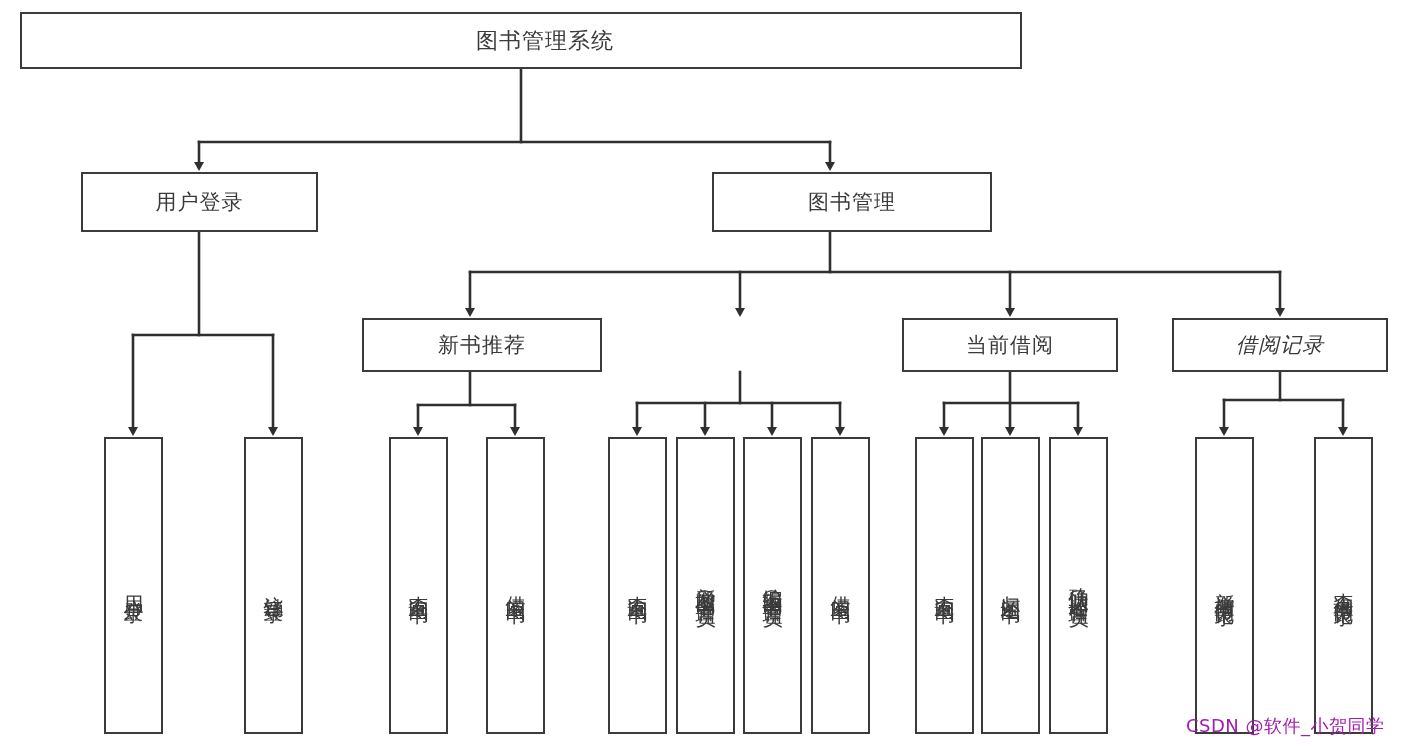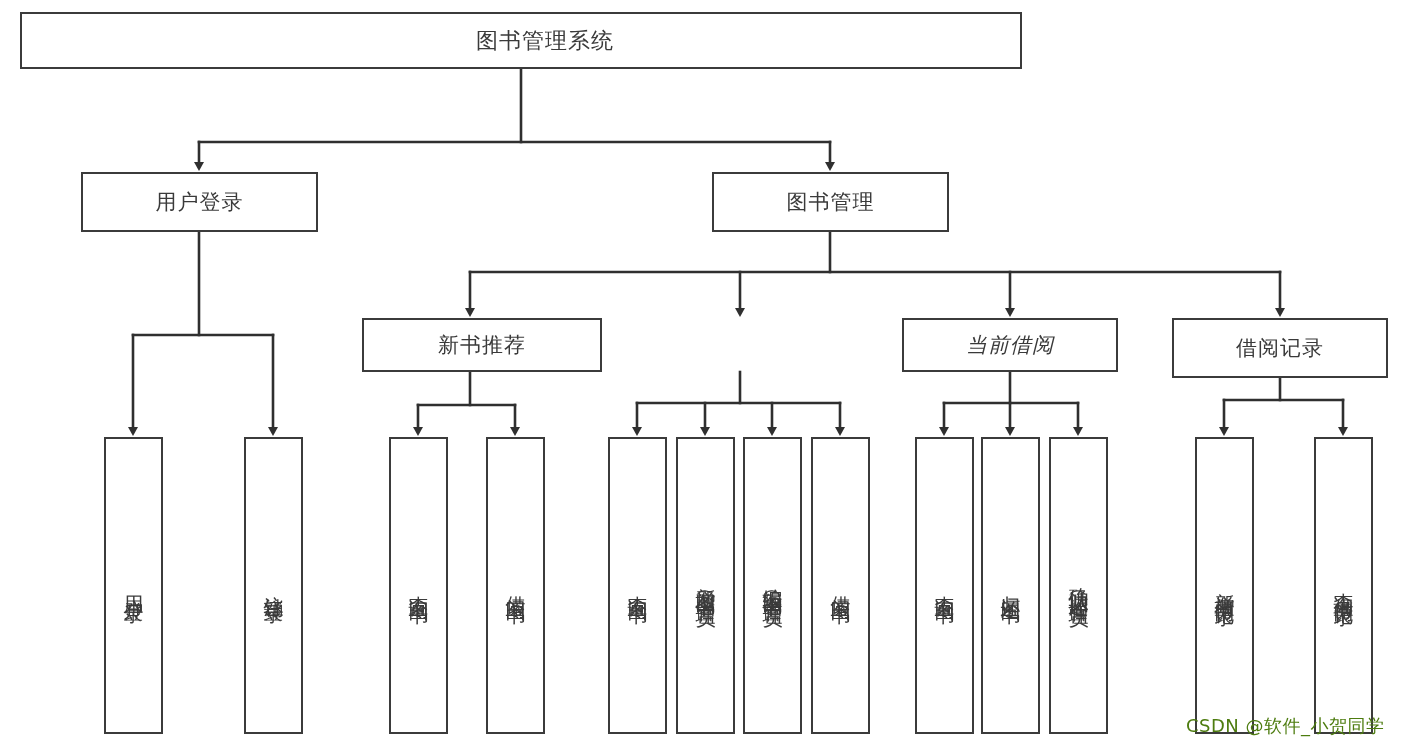--- a/index.html
+++ b/index.html
@@ -57,21 +57,21 @@
     letter-spacing: 3px;
     display: block;
     text-align: center;
     max-height: 100%;
   }
   .watermark {
     position: absolute;
     left: 1186px;
     top: 714px;
     font-size: 18px;
-    color: #4d7c0f;
+    color: #a21caf;
     white-space: nowrap;
     letter-spacing: 0.5px;
   }
 </style>
 </head>
 <body>
 
 <div id="diagram-root">
 
   <svg id="diagram-svg" viewBox="0 0 1405 747" xmlns="http://www.w3.org/2000/svg">
@@ -124,31 +124,31 @@
     </g>
   </svg>
 
   <div class="node horiz root" style="left:20px; top:12px; width:1002px; height:57px;">
     <span>图书管理系统</span>
   </div>
 
   <div class="node horiz" style="left:81px; top:172px; width:237px; height:60px;">
     <span>用户登录</span>
   </div>
-  <div class="node horiz" style="left:712px; top:172px; width:237px; height:60px;">
+  <div class="node horiz" style="left:712px; top:172px; width:280px; height:60px;">
     <span>图书管理</span>
   </div>
 
   <div class="node horiz" style="left:362px; top:318px; width:240px; height:54px;">
     <span>新书推荐</span>
   </div>
-  <div class="node horiz" style="left:902px; top:318px; width:216px; height:54px;font-style:italic;">
+  <div class="node horiz" style="left:902px; top:318px; width:216px; height:54px;">
     <span>当前借阅</span>
   </div>
-  <div class="node horiz" style="left:1172px; top:318px; width:216px; height:60px;">
+  <div class="node horiz" style="left:1172px; top:318px; width:216px; height:54px;font-style:italic;">
     <span>借阅记录</span>
   </div>
 
   <div class="node leaf" style="left:104px; top:437px; width:59px; height:297px;">
     <span class="leaf-label">用户登录</span>
   </div>
   <div class="node leaf" style="left:244px; top:437px; width:59px; height:297px;">
     <span class="leaf-label">注销登录</span>
   </div>
 

